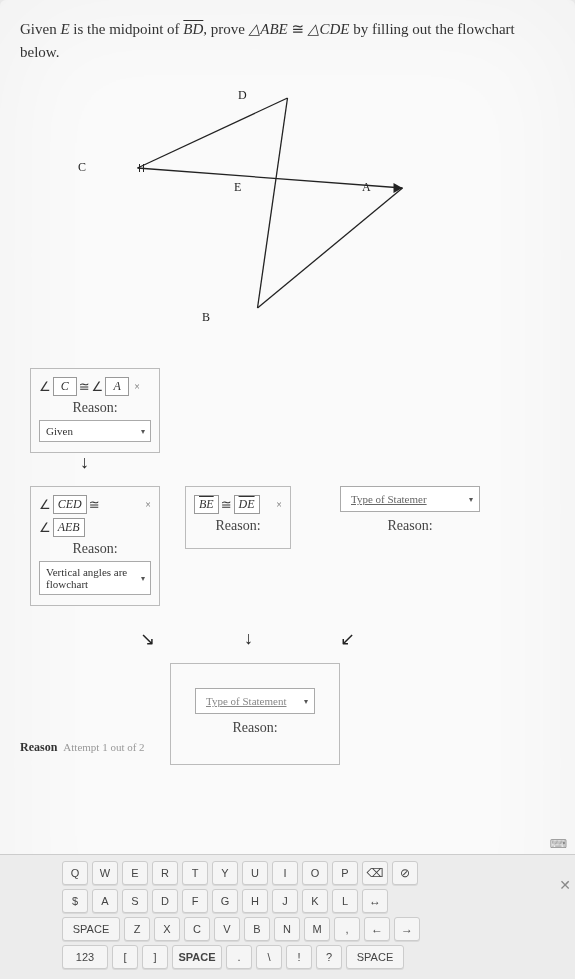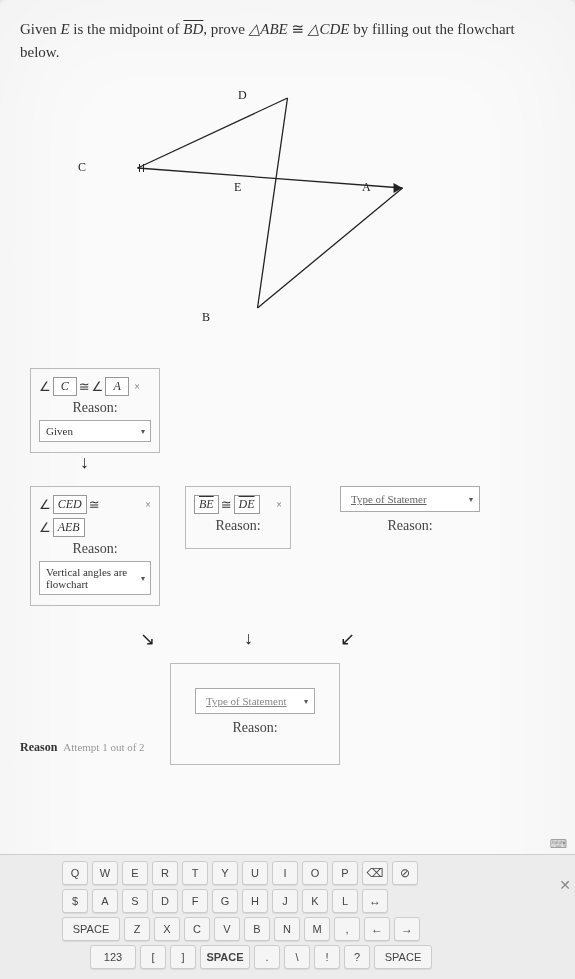--- a/index.html
+++ b/index.html
@@ -23,21 +23,21 @@
 .sel::after { content: "▾"; position: absolute; right: 5px; top: 50%; transform: translateY(-50%); font-size: 8px; color: #555; }
 .arrow { position: absolute; font-size: 18px; color: #222; }
 .type-sel { border: 1px solid #aaa; padding: 6px 10px; font-size: 11px; color: #666; background: #fff; position: relative; min-width: 120px; text-decoration: underline; }
 .type-sel::after { content: "▾"; position: absolute; right: 6px; top: 50%; transform: translateY(-50%); font-size: 8px; color: #555; }
 .bottom-box { position: absolute; border: 1px solid #bbb; padding: 24px; background: rgba(250,250,250,0.6); }
 .answer-line { position: absolute; font-size: 12px; color: #333; }
 .answer-line .atl { color: #999; font-size: 11px; margin-left: 6px; text-align: right; }
 .kbd { position: absolute; bottom: 0; left: 0; right: 0; background: #ececec; border-top: 1px solid #ccc; padding: 6px 6px; }
 .kbd-row { display: flex; gap: 4px; margin-bottom: 4px; justify-content: flex-start; padding-left: 56px; }
 .key { background: #f5f5f5; border: 1px solid #ccc; border-radius: 3px; min-width: 26px; height: 24px; display: flex; align-items: center; justify-content: center; font-size: 11px; color: #444; font-family: Arial, sans-serif; box-shadow: 0 1px 0 rgba(0,0,0,0.08); }
-.key.wide { min-width: 46px; margin-left: 28px; }
+.key.wide { min-width: 46px; }
 .key.xwide { min-width: 58px; }
 .key.space { min-width: 50px; font-weight: bold; }
 .key.icon { font-size: 12px; }
 .close-x { position: absolute; right: 4px; font-size: 14px; color: #888; font-family: Arial, sans-serif; }
 .kb-icon { position: absolute; right: 8px; top: -18px; font-size: 12px; color: #888; }
 </style>
 </head>
 <body>
 
 <div class="page">

